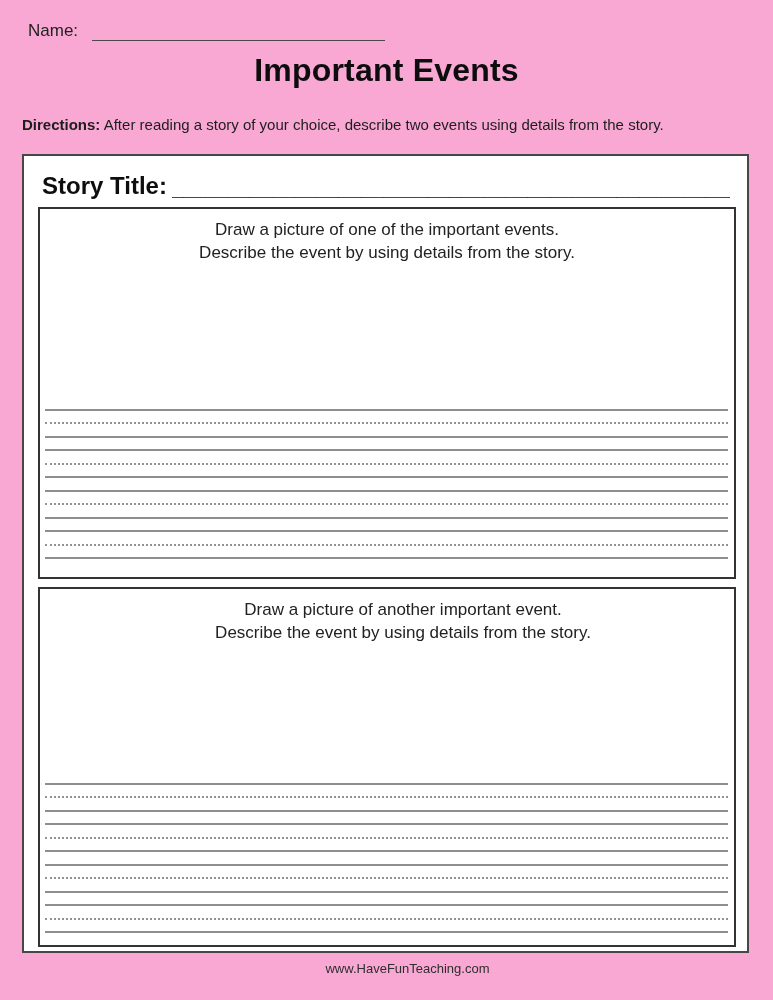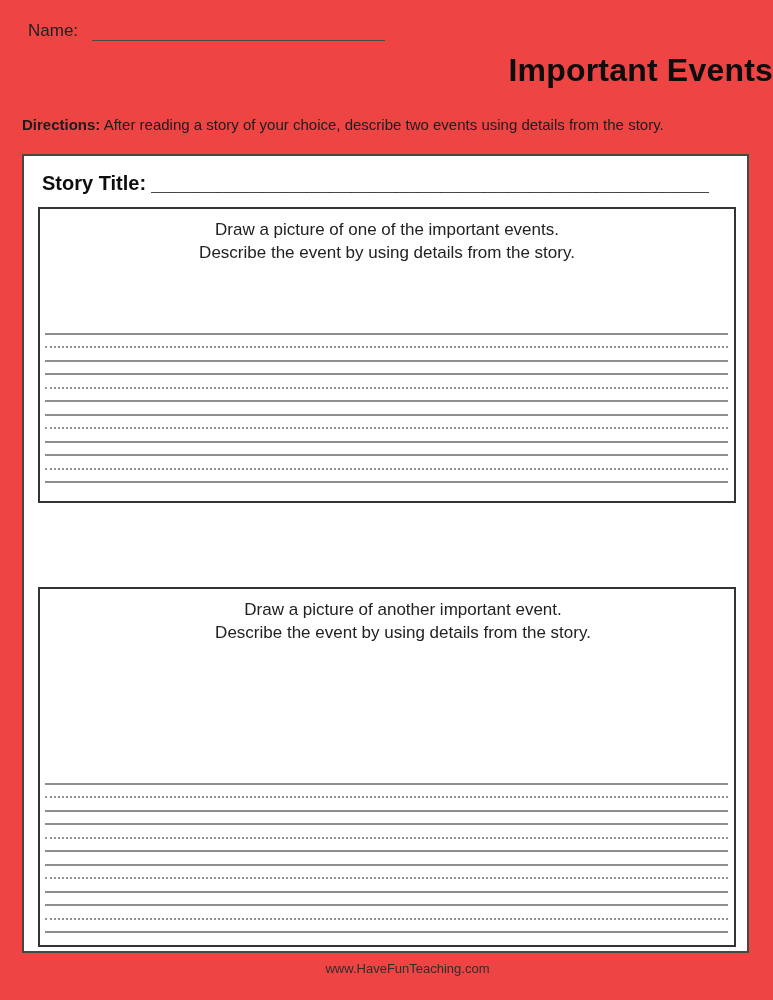--- a/index.html
+++ b/index.html
@@ -4,21 +4,21 @@
 <style>
   html, body {
     margin: 0;
     padding: 0;
     background: #ffffff;
   }
   .page {
     position: relative;
     width: 773px;
     height: 1000px;
-    background: #ef4444;
+    background: #f9a8d4;
     font-family: "Liberation Sans", sans-serif;
     color: var(--text, #1d1d1d);
     overflow: hidden;
   }
 
   
   .name-label {
     position: absolute;
     left: 28px;
     top: 21px;
@@ -31,21 +31,21 @@
     top: 40px;
     width: 293px;
     height: 0;
     border-top: 1.5px solid #4a4a4a;
   }
   .page-title {
     position: absolute;
     left: 0;
     top: 52px;
     width: 100%;
-    text-align: right;
+    text-align: center;
     font-size: 32px;
     font-weight: 800;
     letter-spacing: 0.2px;
     color: #0d0d0d;
   }
   .directions {
     position: absolute;
     left: 22px;
     top: 115px;
     width: 720px;
@@ -69,21 +69,21 @@
   .story-title-row {
     position: absolute;
     left: 18px;
     top: 16px;
     width: 690px;
     height: 30px;
     white-space: nowrap;
   }
   .story-title-label {
     display: inline-block;
-    font-size: 20px;
+    font-size: 24px;
     font-weight: 700;
     color: #0e0e0e;
     vertical-align: bottom;
   }
   .story-title-blank {
     display: inline-block;
     margin-left: 5px;
     width: 558px;
     overflow: hidden;
     font-size: 20px;
@@ -95,21 +95,21 @@
 
   
   .inner-box {
     position: absolute;
     left: 14px;
     width: 698px;
     border: 2px solid var(--border-inner, #333333);
     box-sizing: border-box;
     background: #ffffff;
   }
-  .inner-box.first  { top: 51px;  height: 296px; }
+  .inner-box.first  { top: 51px;  height: 372px; }
   .inner-box.second { top: 431px; height: 360px; padding-left: 32px; }
 
   .prompt {
     margin-top: 9px;
     text-align: center;
     font-size: 17px;
     line-height: 23px;
     color: #222;
   }
 

